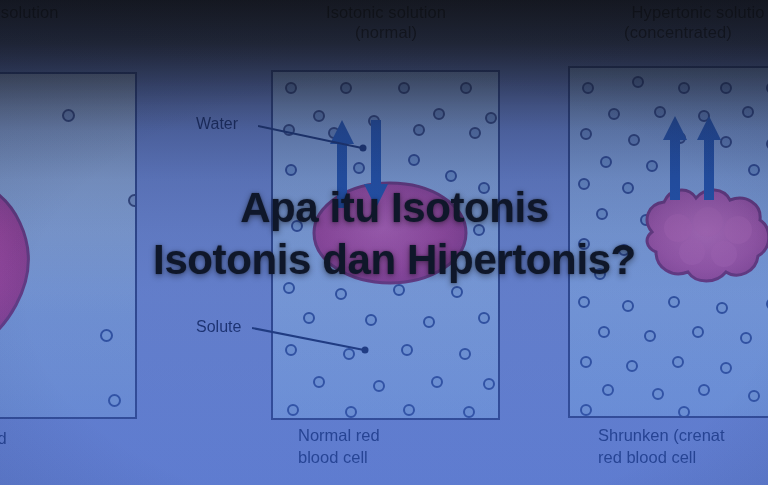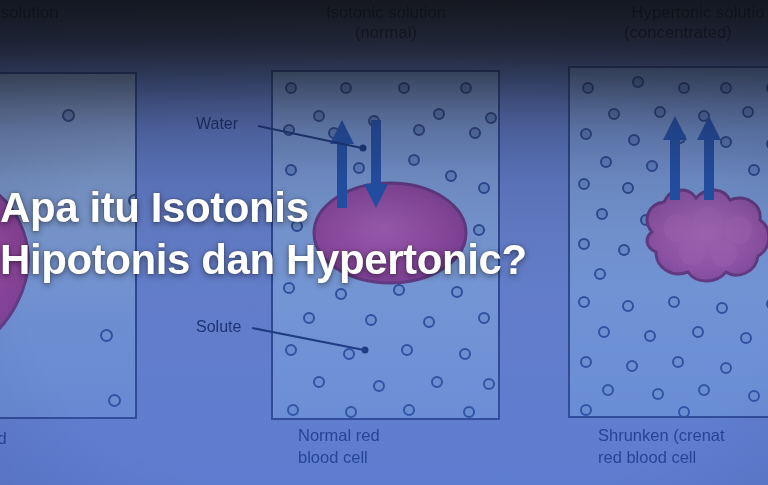--- a/index.html
+++ b/index.html
@@ -63,24 +63,25 @@
     position:absolute;inset:0;pointer-events:none;
     background:linear-gradient(180deg, rgba(0,0,0,.34) 0%, rgba(0,0,0,.10) 22%, rgba(40,80,200,.10) 60%, rgba(56,96,220,.22) 100%);
   }
   .vig{
     position:absolute;inset:0;pointer-events:none;
     background:radial-gradient(120% 110% at 52% 62%, rgba(0,0,0,0) 40%, rgba(10,16,40,.30) 100%);
   }
 
   .headline{
     position:absolute;left:0;right:0;top:182px;
-    color:#ffffff;
+    text-align:center;color:#0f172a;
     font-size:42px;font-weight:bold;line-height:52px;
     letter-spacing:-.4px;
     text-shadow:0 2px 6px rgba(0,0,0,.45), 0 0 2px rgba(0,0,0,.35);
+    padding-left:21px;
   }
   .headline div{display:block;}
 </style>
 </head>
 <body>
 
 <div class="stage">
 
   <div class="art">
 
@@ -287,16 +288,16 @@
       <circle cx="113" cy="28" r="3.5" fill="#142c63"></circle>
     </svg>
   </div>
 
   <div class="shade"></div>
   <div class="tint"></div>
   <div class="vig"></div>
 
   <div class="headline">
     <div>Apa itu Isotonis</div>
-    <div>Hipotonis dan Hypertonic?</div>
+    <div>Isotonis dan Hipertonis?</div>
   </div>
 
 </div>
 
 </body></html>

